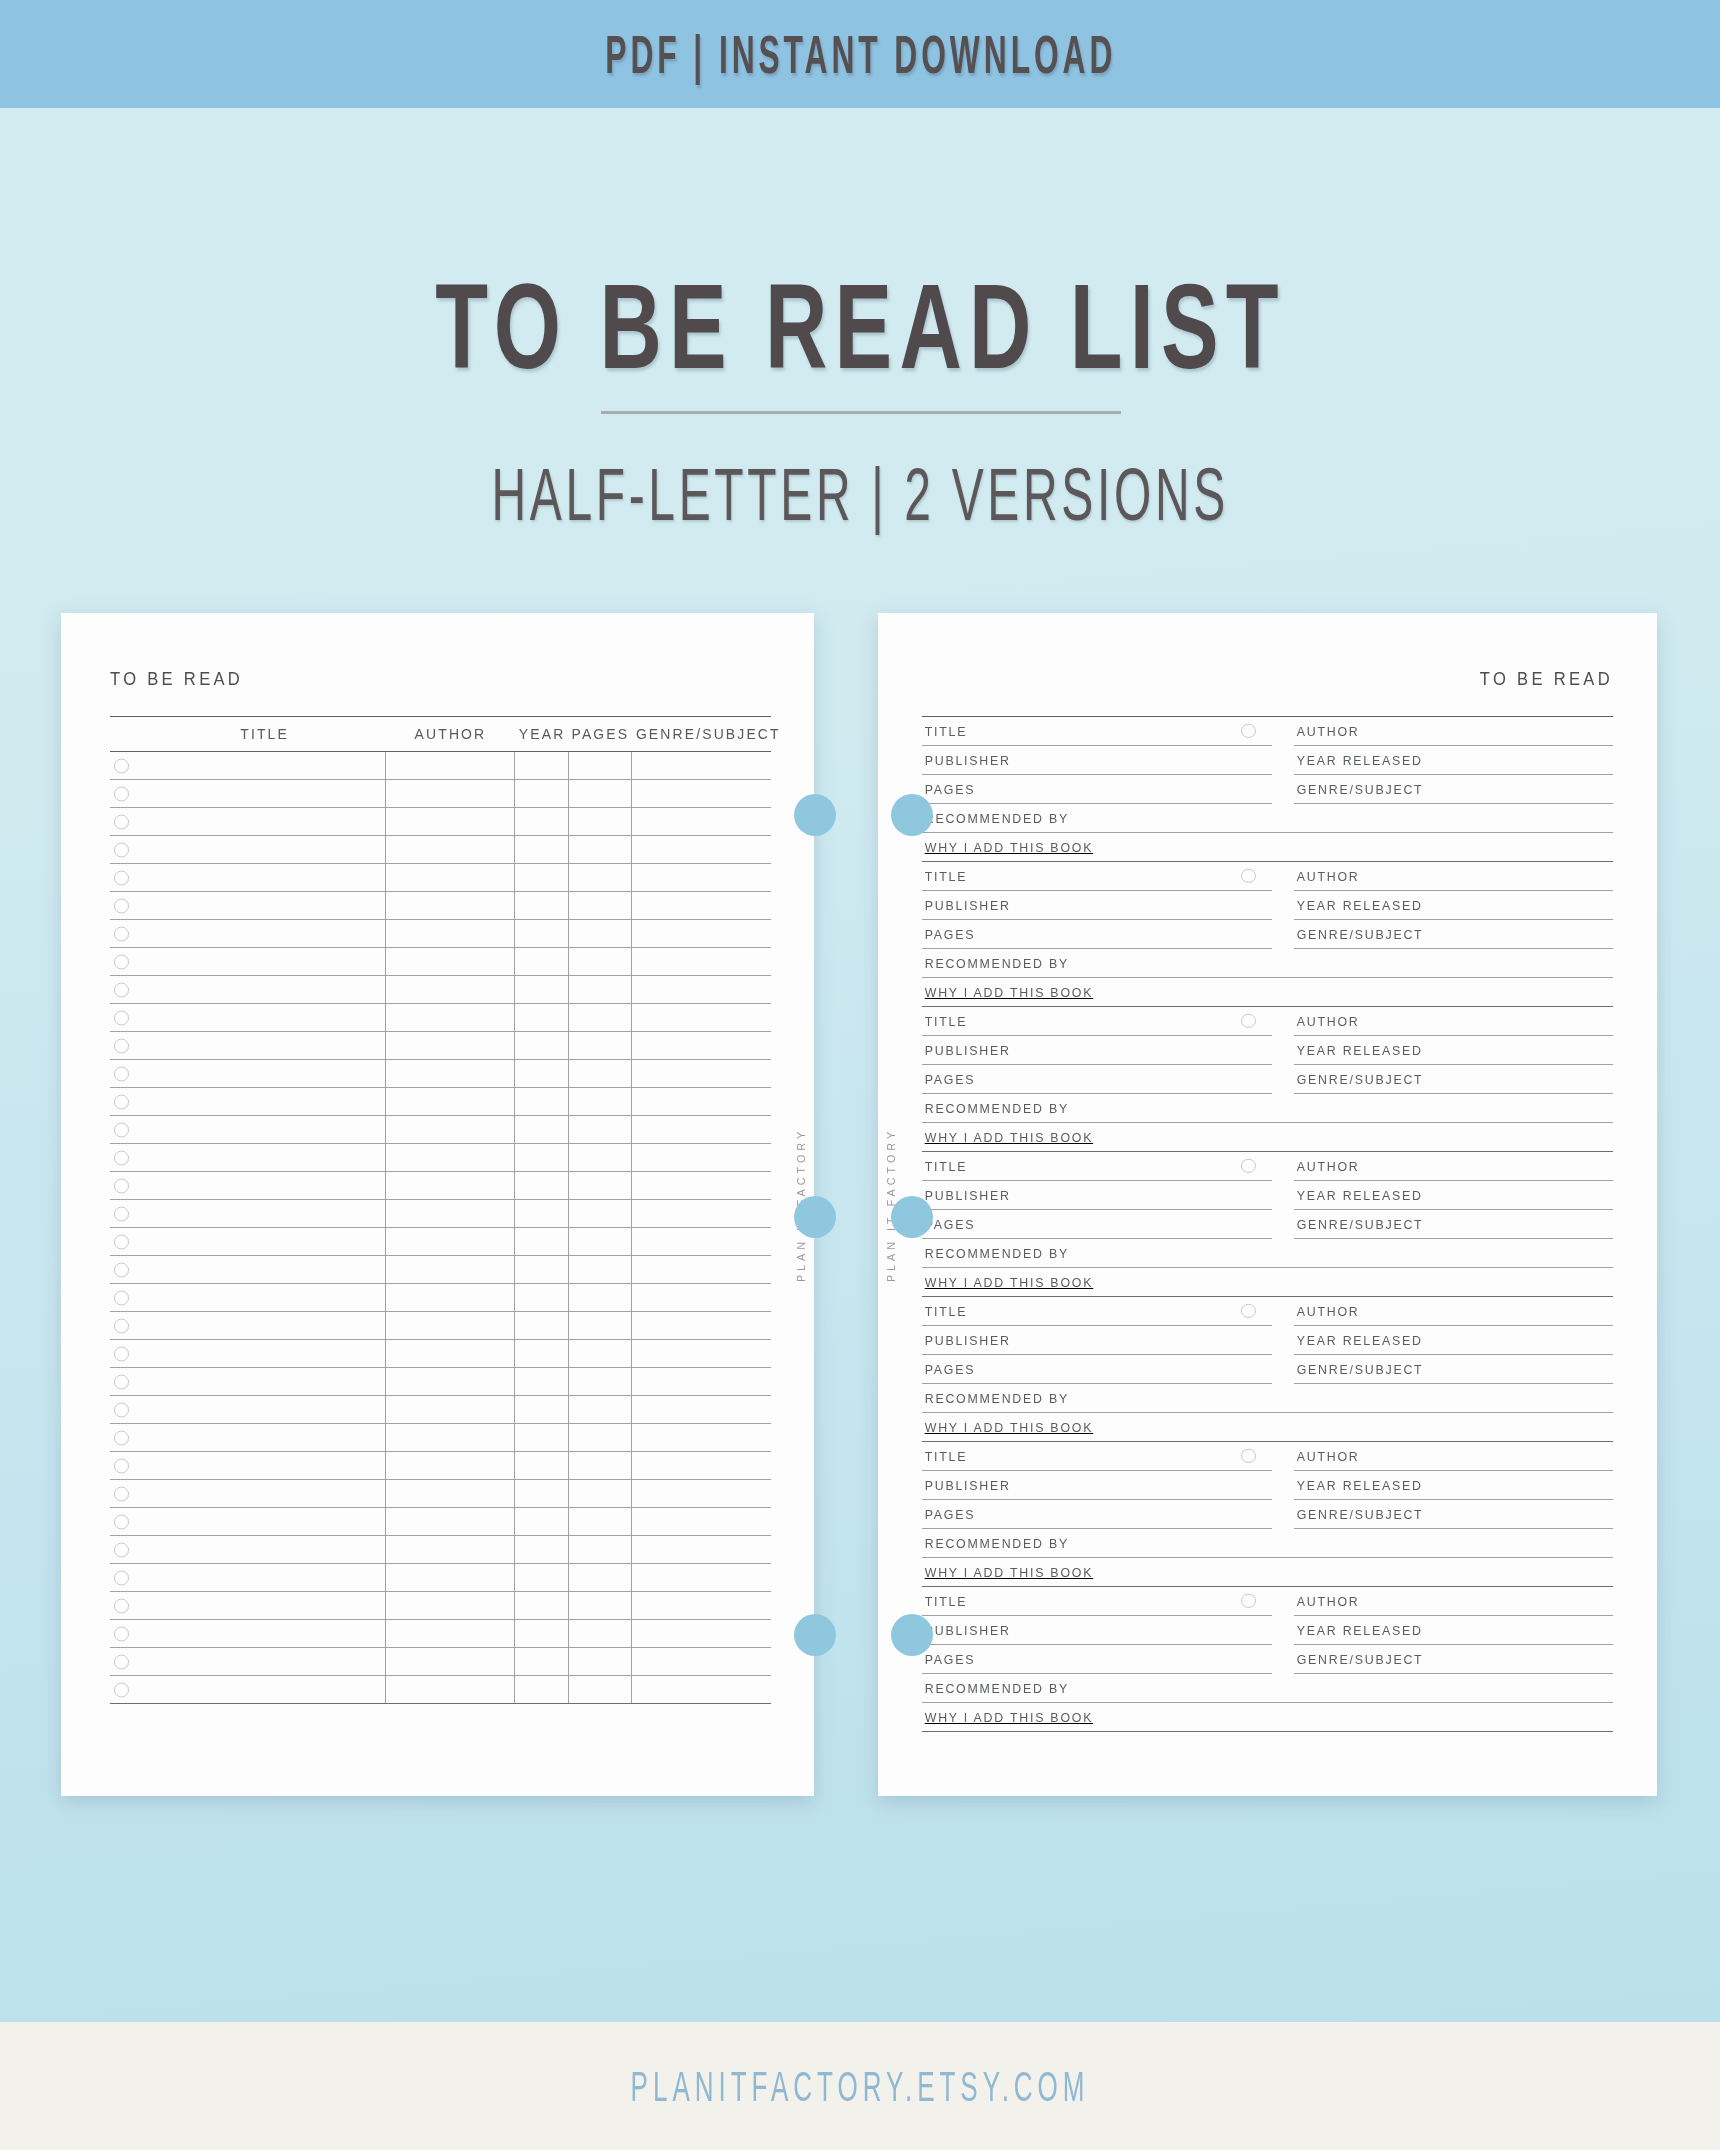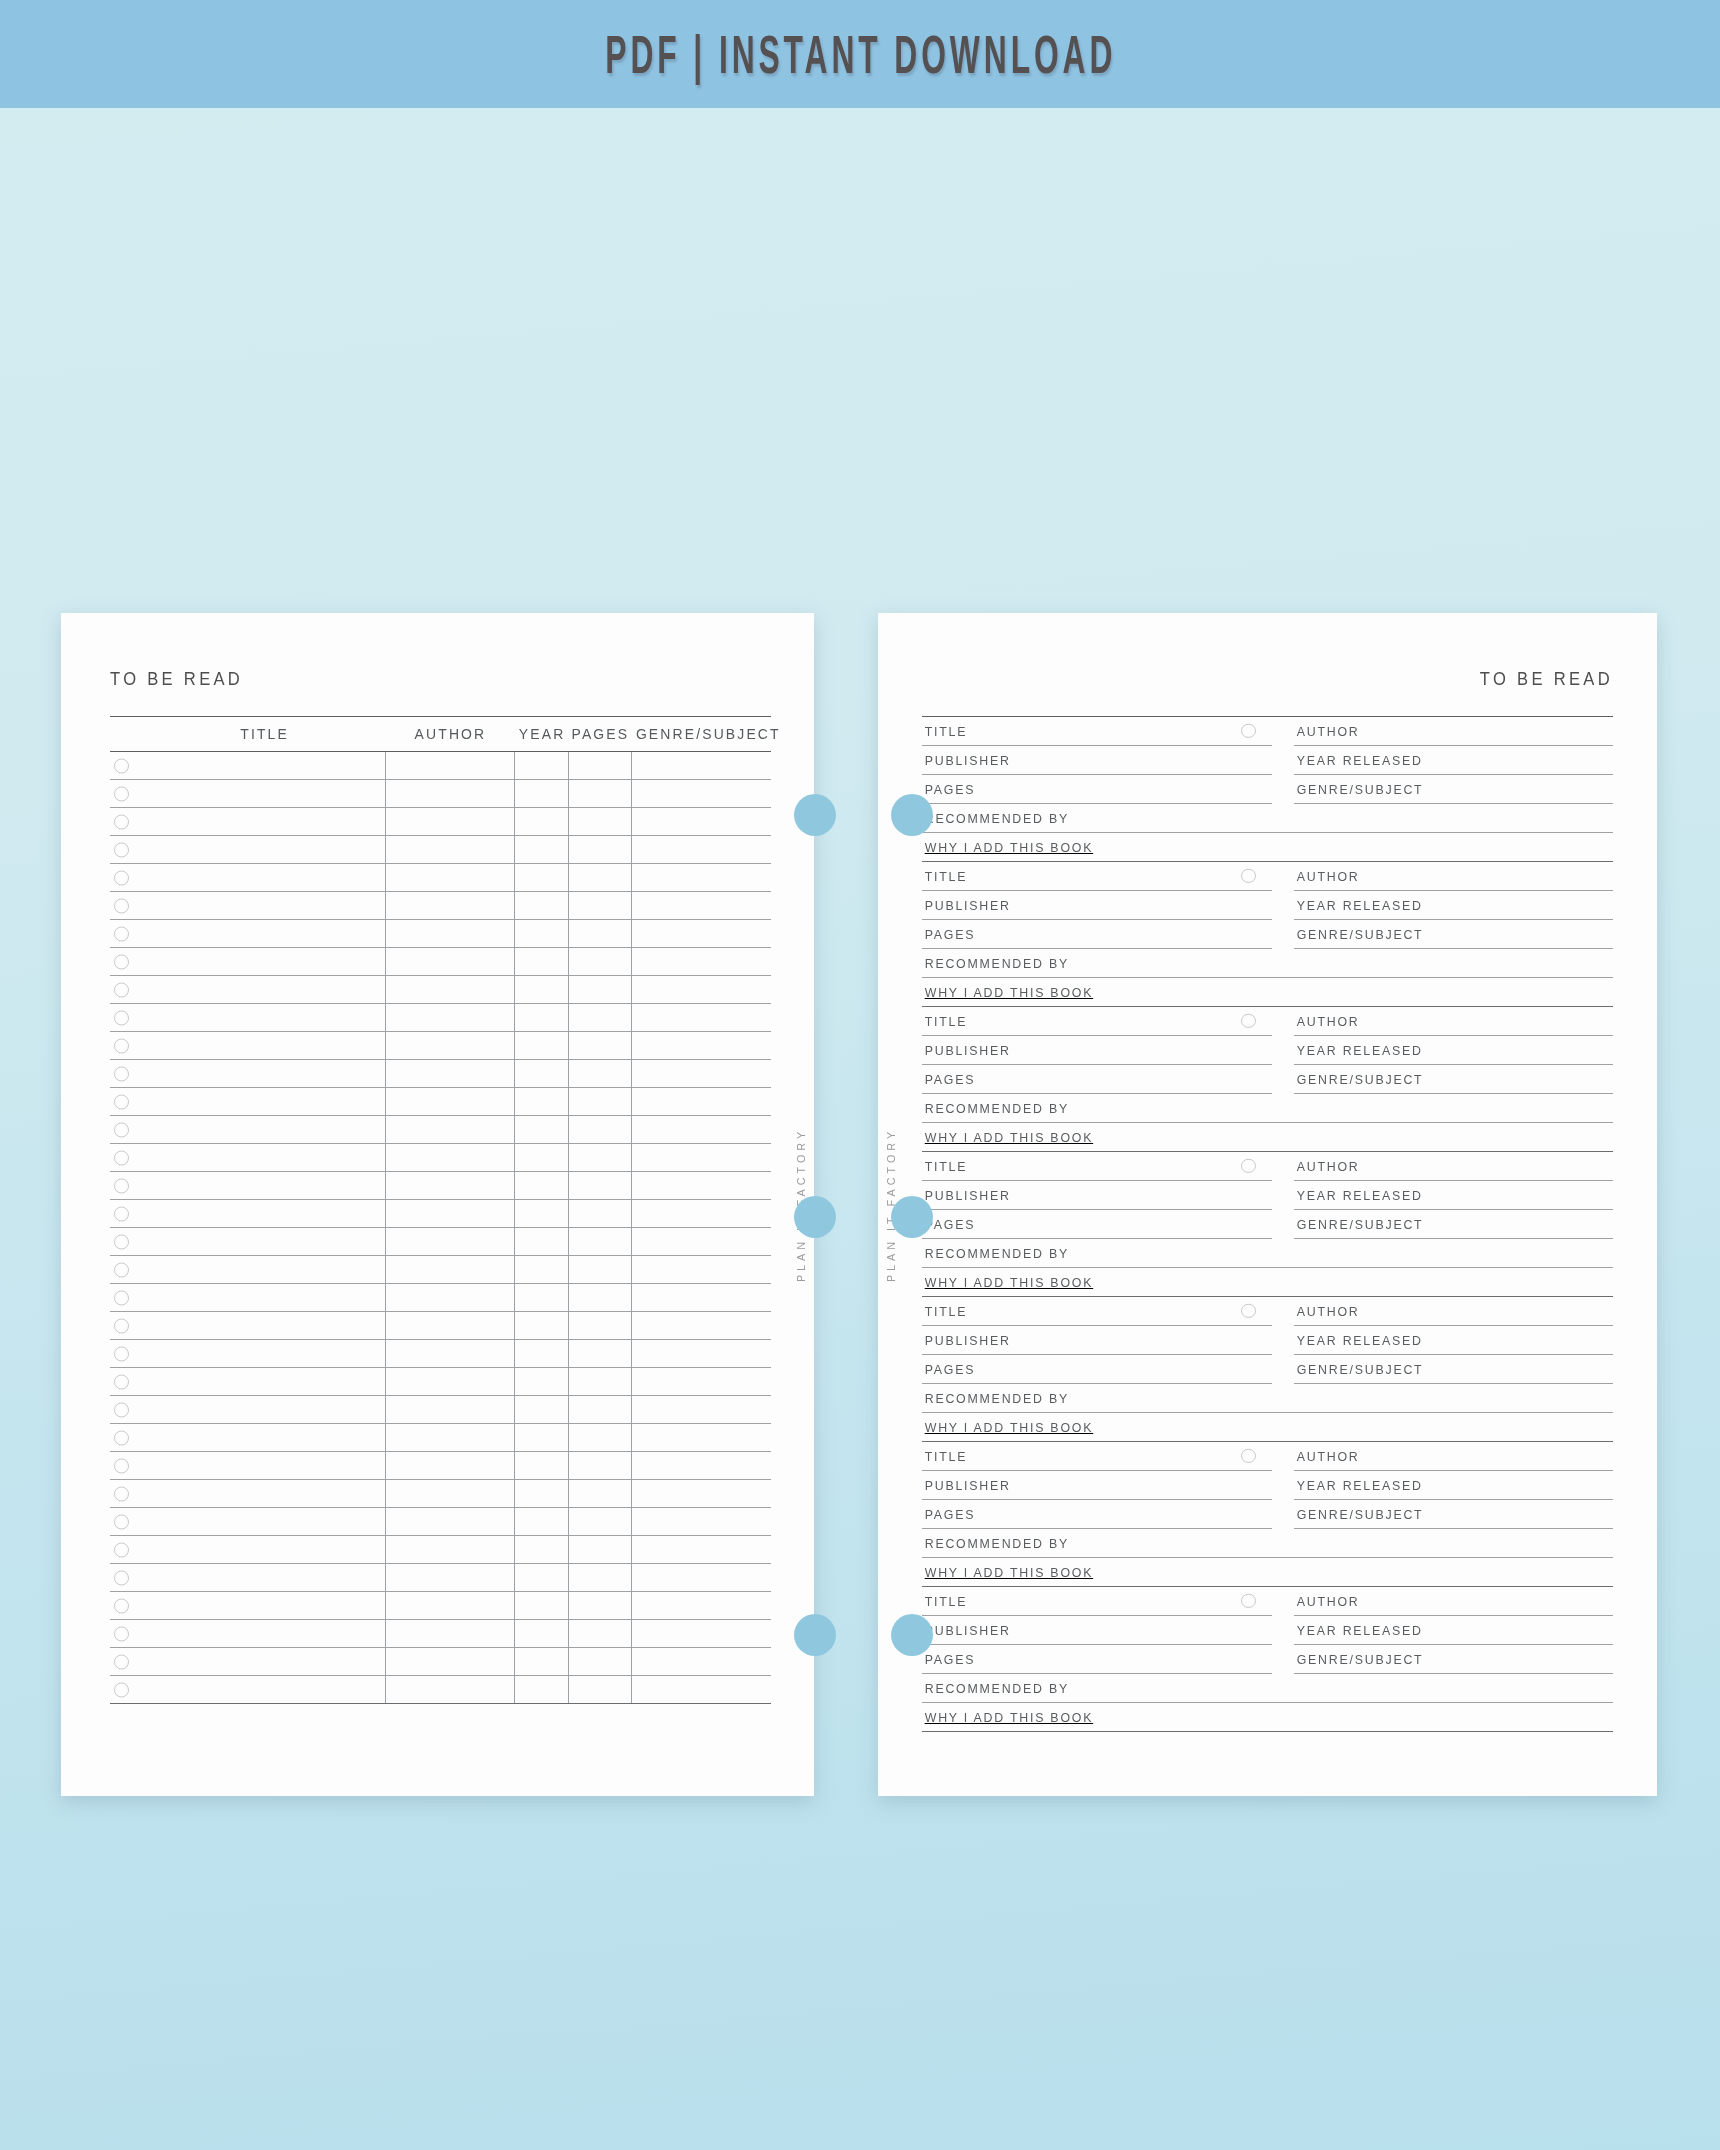--- a/index.html
+++ b/index.html
@@ -193,20 +193,25 @@
 </style>
 </head>
 <body>
 
 <div id="page">
 
   <div id="banner">
     <div id="banner-text">PDF | INSTANT DOWNLOAD</div>
   </div>
 
+  <div id="hero">
+    <div id="hero-title">TO BE READ LIST</div>
+    <div id="hero-rule"></div>
+    <div id="hero-sub">HALF-LETTER | 2 VERSIONS</div>
+  </div>
 
   <div class="sheet" id="sheet-left">
     <div class="brand-vert" id="brand-left">PLAN IT FACTORY</div>
     <div id="left-inner">
       <div class="sheet-head">TO BE READ</div>
       <table id="tbl">
         <thead>
           <tr>
             <th style="width:5.2%"></th>
             <th style="width:36.5%">TITLE</th>
@@ -802,15 +807,18 @@
     </div>
   </div>
 
   <div class="disc" id="disc-l1"></div>
   <div class="disc" id="disc-l2"></div>
   <div class="disc" id="disc-l3"></div>
   <div class="disc" id="disc-r1"></div>
   <div class="disc" id="disc-r2"></div>
   <div class="disc" id="disc-r3"></div>
 
+  <div id="footer">
+    <div id="footer-text">PLANITFACTORY.ETSY.COM</div>
+  </div>
 
 </div>
 
 
 </body></html>

